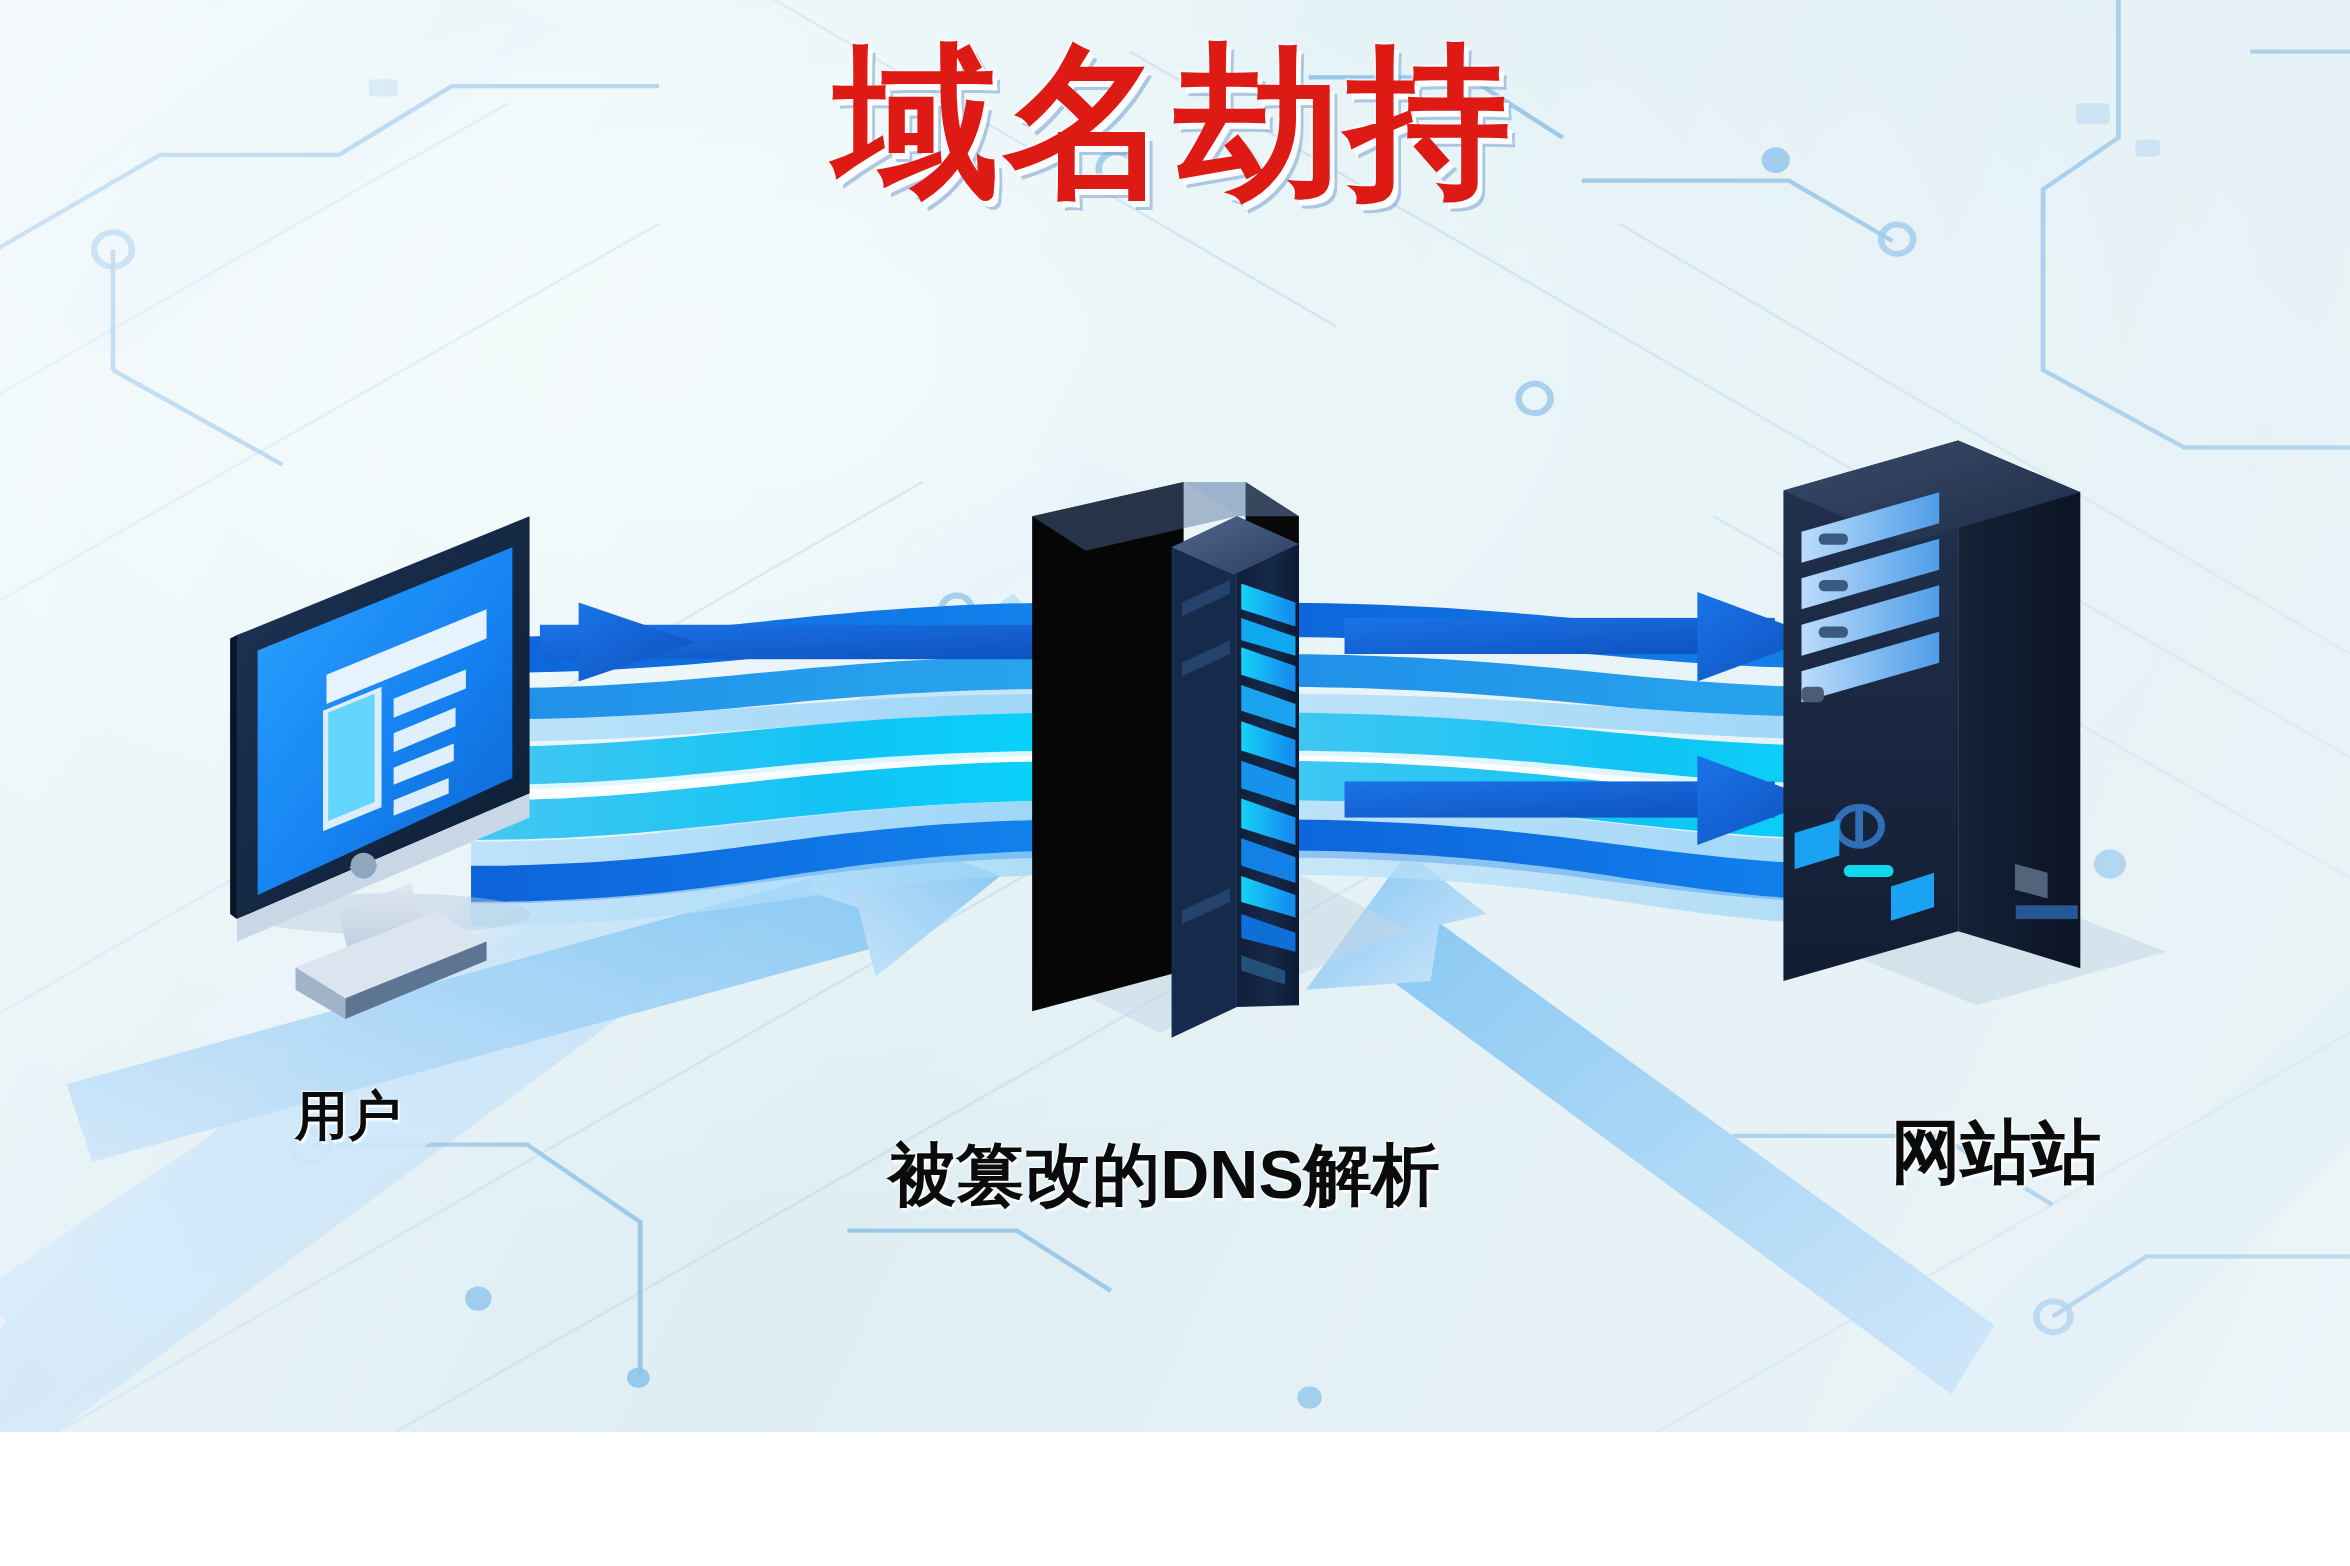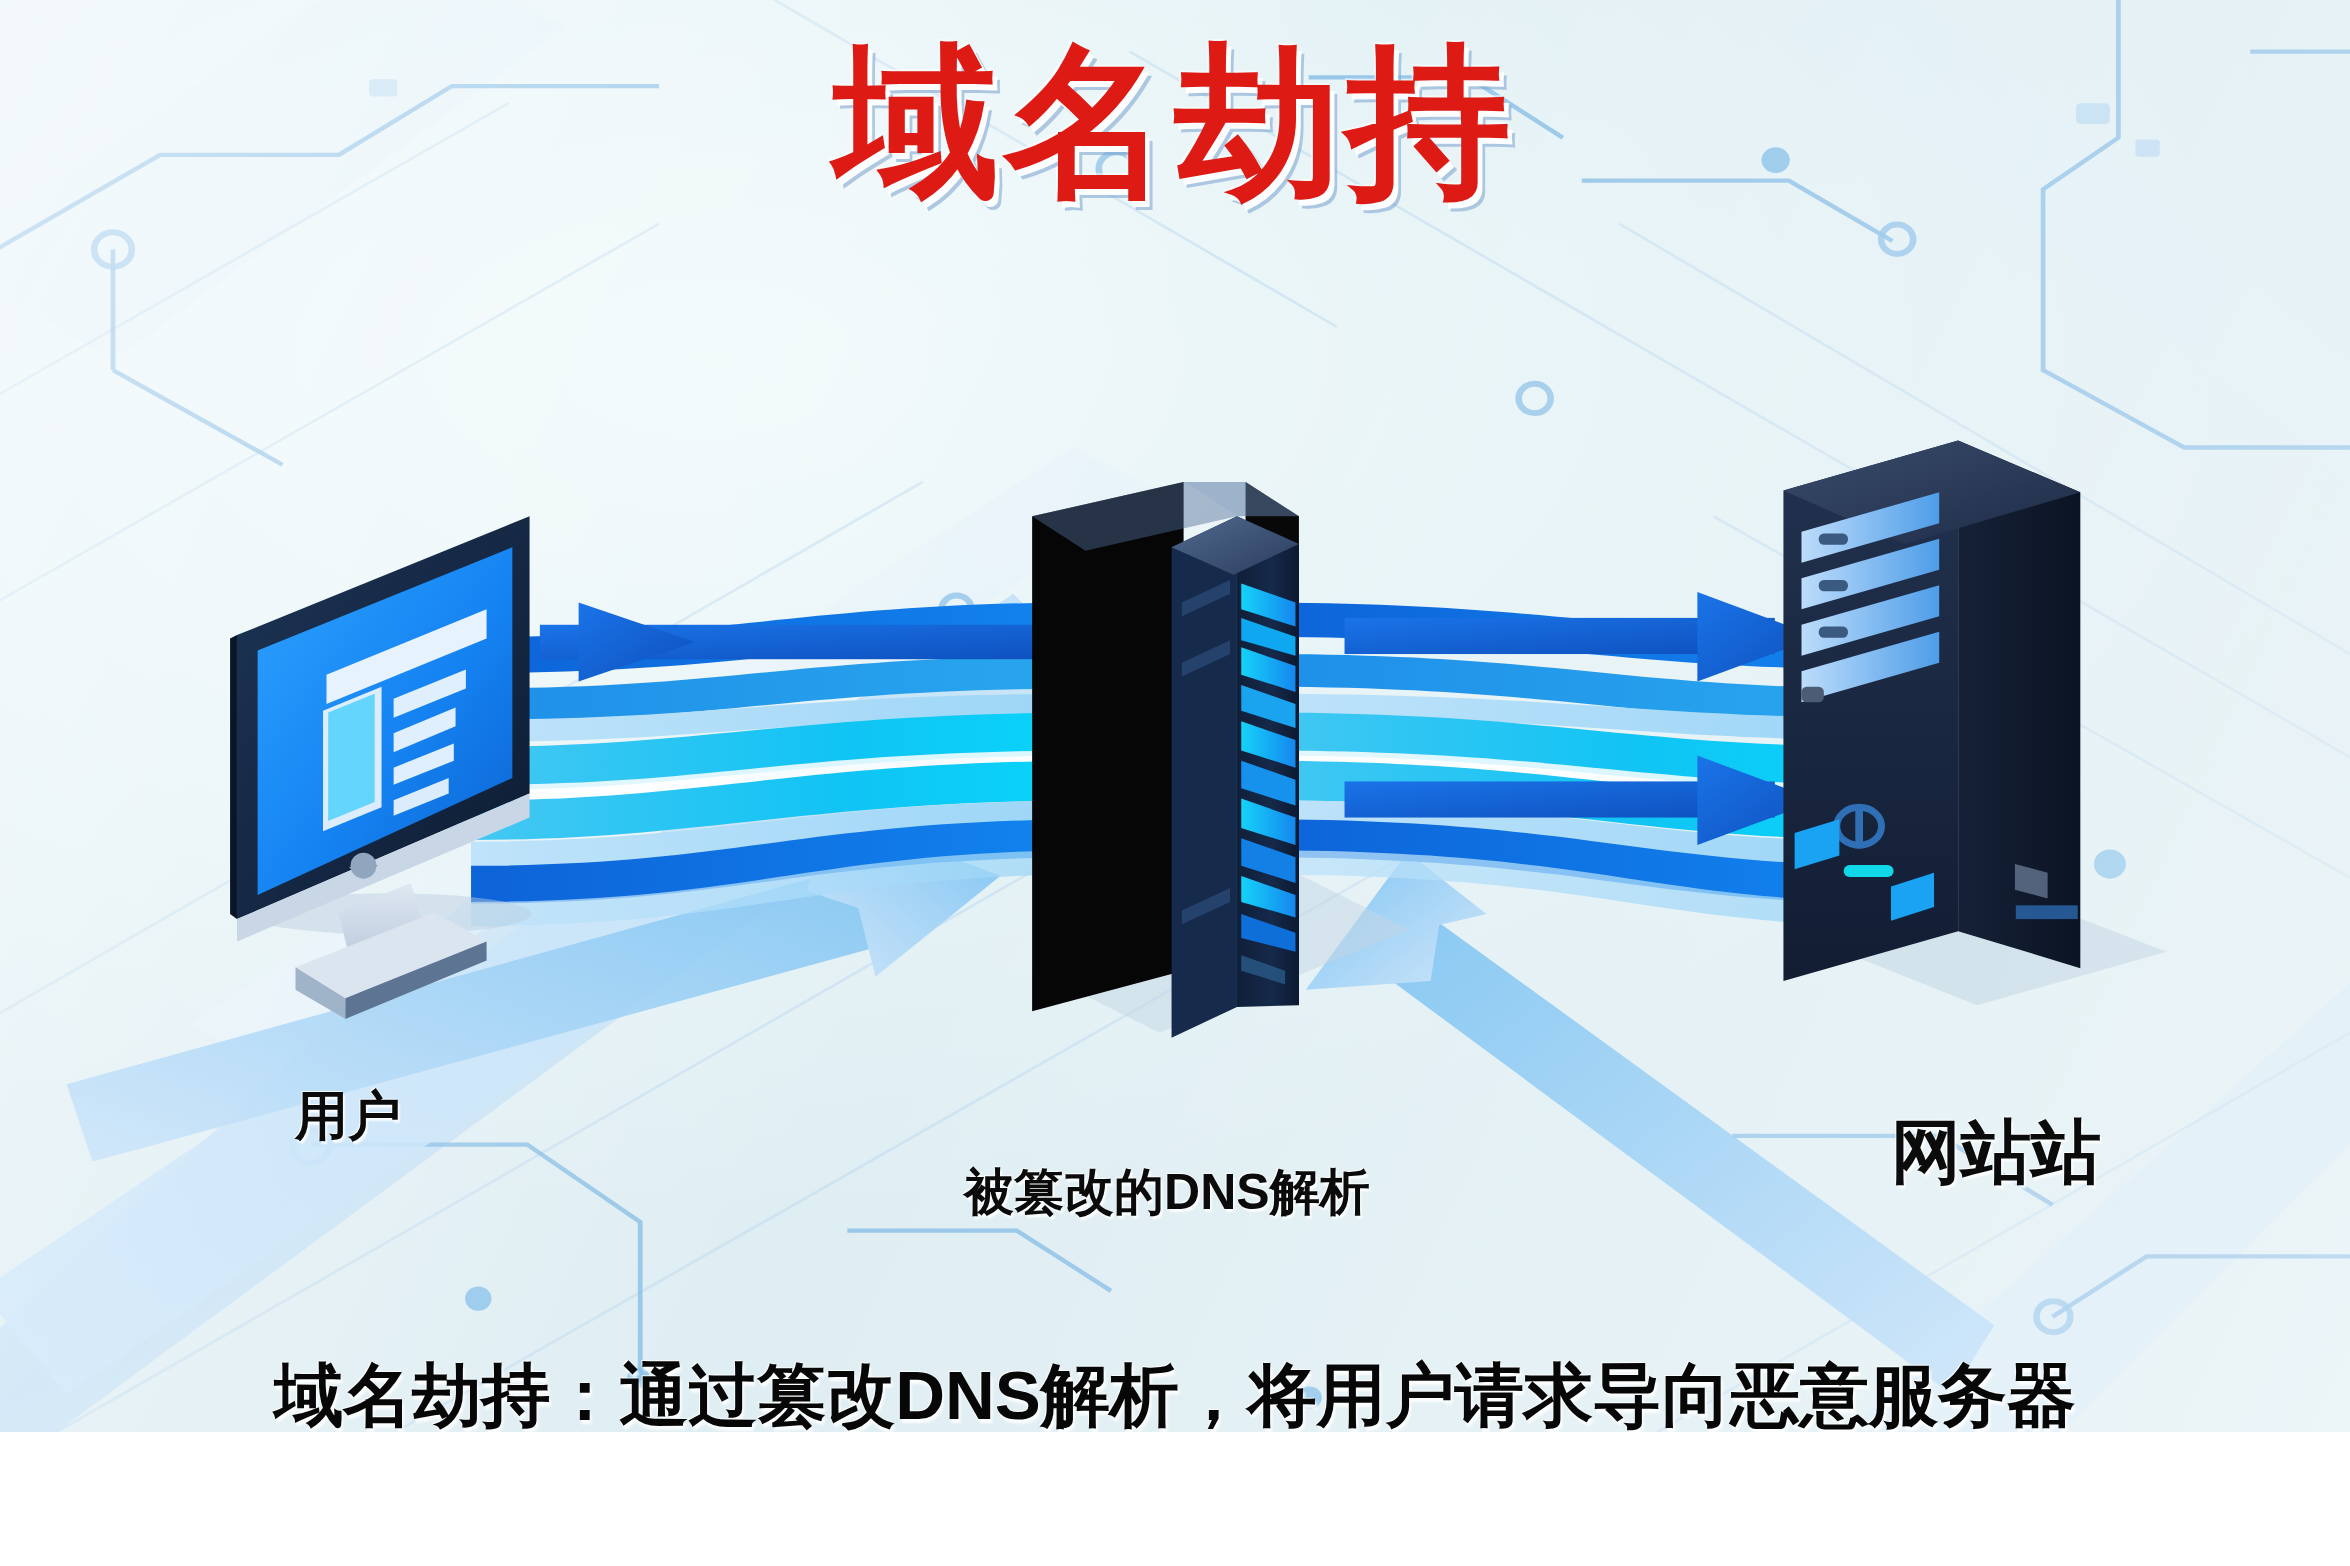--- a/index.html
+++ b/index.html
@@ -46,21 +46,21 @@
   
   .lbl{
     position:absolute;
     font-weight:bold;
     color:#0b0b0b;
     white-space:nowrap;
     z-index:45;
     text-shadow:1.9px 2.8px 1.9px rgba(255,255,255,.85), -0.9px -0.9px 0 rgba(255,255,255,.8);
   }
   #lbl-dns-server{ top:419px; left:50%; transform:translateX(-50%); font-size:60px; }
-  #lbl-tampered  { top:1159px; left:50%; transform:translateX(-52%); font-size:50px; }
+  #lbl-tampered  { top:1130px; left:50%; transform:translateX(-52%); font-size:68px; }
   #lbl-user      { top:1081px; left:260px; font-size:53px;margin-left:35px; }
   #lbl-website   { top:1062px; left:1891px; font-size:70px;margin-top:44px; }
   #caption{
     position:absolute;top:1350px;left:0;right:0;text-align:center;
     font-size:69px;font-weight:bold;color:#070707;white-space:nowrap;z-index:45;
     text-shadow:1.9px 3.8px 2.8px rgba(255,255,255,.9), -0.9px -0.9px 0 rgba(255,255,255,.8);
   }
 
   
   .art{position:absolute;inset:0;width:100%;height:100%;z-index:20;}
@@ -397,16 +397,15 @@
 
   <div class="title" id="title">域名劫持</div>
 
 
   <div class="lbl" id="lbl-tampered">被篡改的DNS解析</div>
 
   <div class="lbl" id="lbl-user">用户</div>
 
   <div class="lbl" id="lbl-website">网站站</div>
 
-  <div id="caption">域名劫持：通过篡改DNS解析，将用户请求导向恶意服务器</div>
 
 </div>
 
 
 </body></html>

